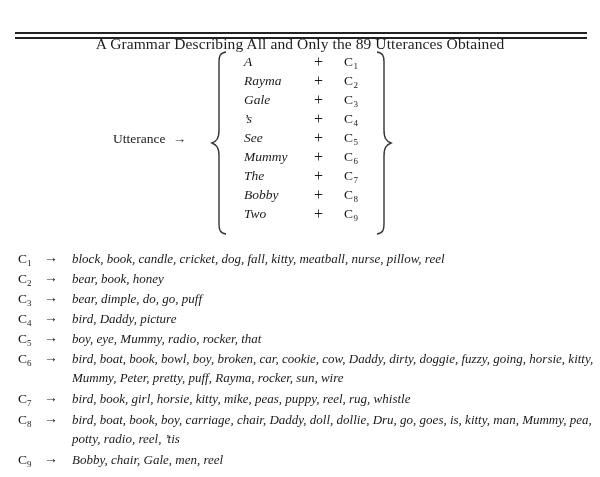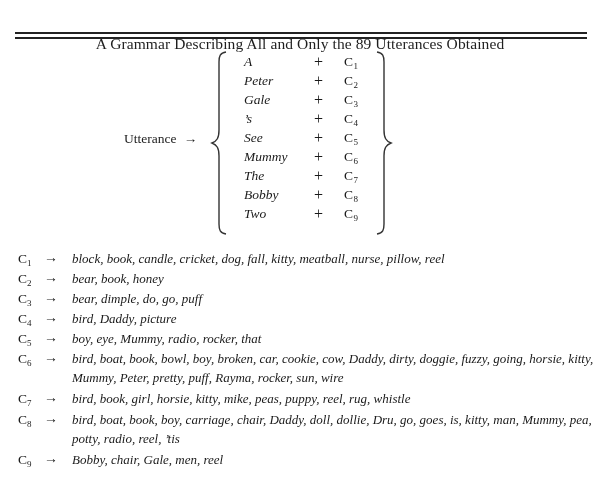--- a/index.html
+++ b/index.html
@@ -8,21 +8,21 @@
 
     .title {
       position: absolute; left: 0; top: 7px; width: 600px;
       text-align: center; font-size: 15.5px; letter-spacing: 0.1px; color: #1e1e1e; margin-top: 28px;
     }
     .rule { position: absolute; left: 15px; width: 572px; background: #222; }
     .rule.r1 { top: 32px; height: 1.5px; }
     .rule.r2 { top: 37px; height: 1.5px; }
 
     .lhs {
-      position: absolute; left: 124px; top: 131px; font-size: 13.5px; color: #222;
+      position: absolute; left: 113px; top: 131px; font-size: 13.5px; color: #222;
     }
     .lhs .arrow { margin-left: 4px; }
 
     .brace { position: absolute; }
     .brace svg { display: block; }
 
     .rhs-row {
       position: absolute; left: 244px; height: 19px; font-size: 13.5px;
     }
     .rhs-row .word {
@@ -64,21 +64,21 @@
   </svg>
 </div>
 
 <div>
   <div class="rhs-row" style="top:54px;">
     <span class="word">A</span>
     <span class="plus">+</span>
     <span class="cat"><span>C</span><sub>1</sub></span>
   </div>
   <div class="rhs-row" style="top:73px;">
-    <span class="word">Peter</span>
+    <span class="word">Rayma</span>
     <span class="plus">+</span>
     <span class="cat"><span>C</span><sub>2</sub></span>
   </div>
   <div class="rhs-row" style="top:92px;">
     <span class="word">Gale</span>
     <span class="plus">+</span>
     <span class="cat"><span>C</span><sub>3</sub></span>
   </div>
   <div class="rhs-row" style="top:111px;">
     <span class="word">’s</span>

